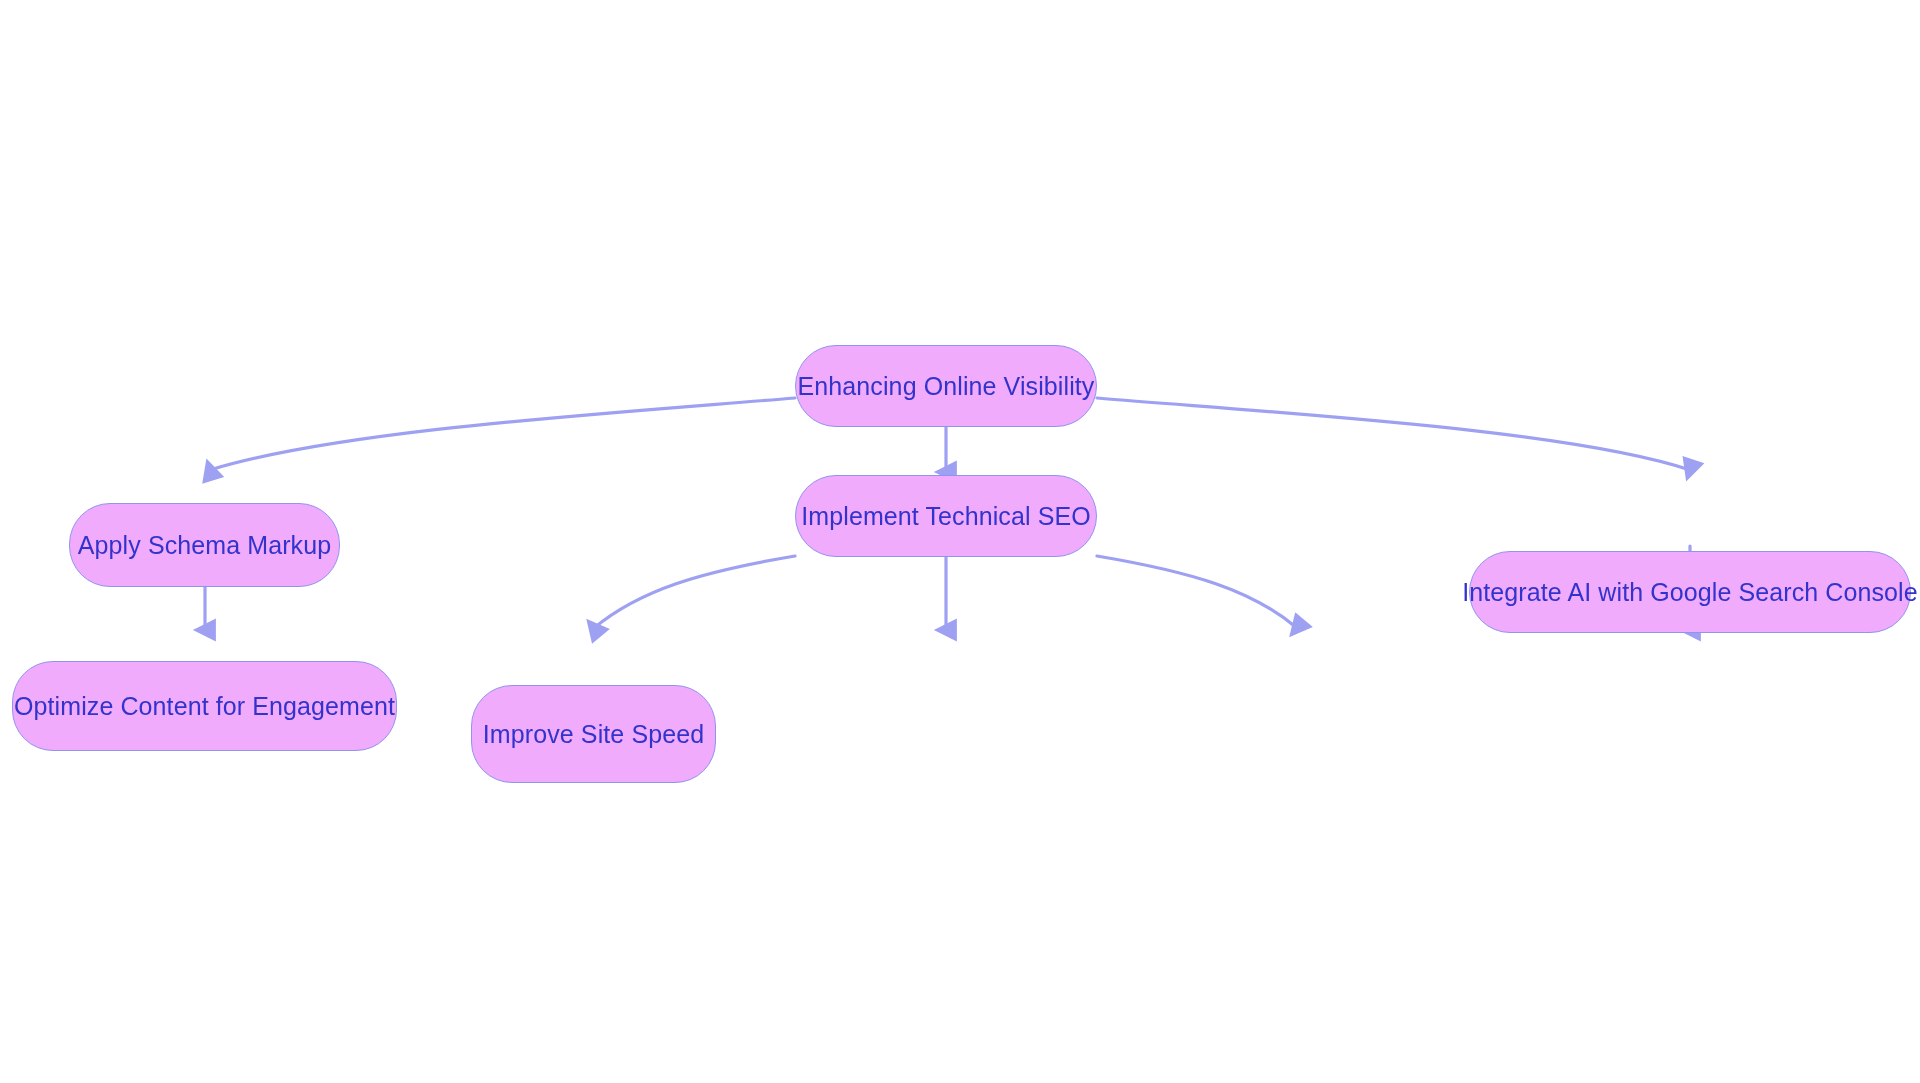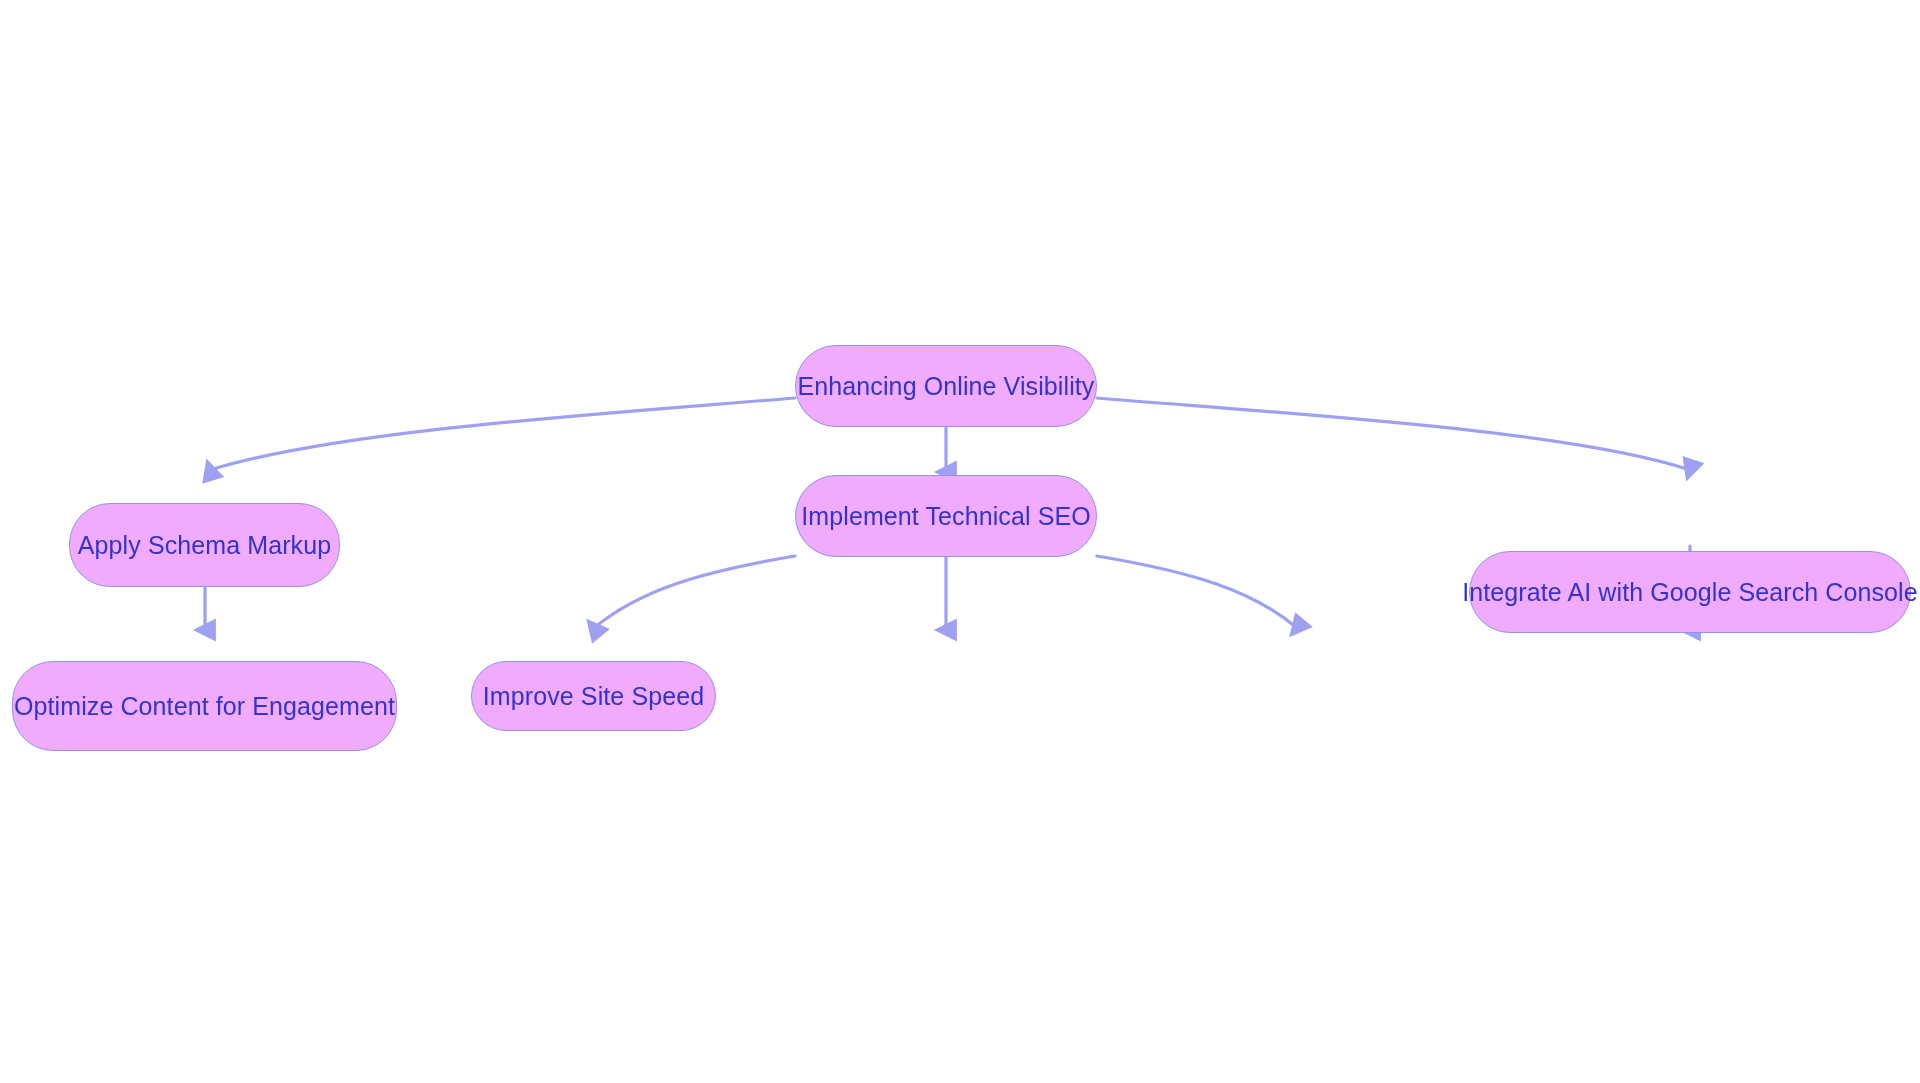--- a/index.html
+++ b/index.html
@@ -89,20 +89,20 @@
   </div>
 
   <div class="node" style="left:1469px; top:503px; width:442px; height:82px; border-radius:41px;margin-top:48px;">
     <span class="node-label">Integrate AI with Google Search Console</span>
   </div>
 
   <div class="node" style="left:12px; top:661px; width:385px; height:90px; border-radius:41px;">
     <span class="node-label">Optimize Content for Engagement</span>
   </div>
 
-  <div class="node" style="left:471px; top:661px; width:245px; height:70px; border-radius:41px;">
+  <div class="node" style="left:471px; top:685px; width:245px; height:98px; border-radius:41px;">
     <span class="node-label">Improve Site Speed</span>
   </div>
 
 
 
 
 </div>
 
 </body></html>

